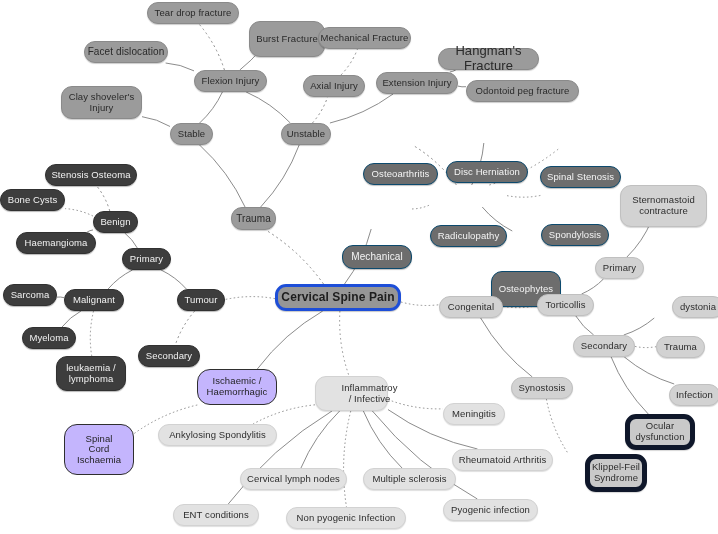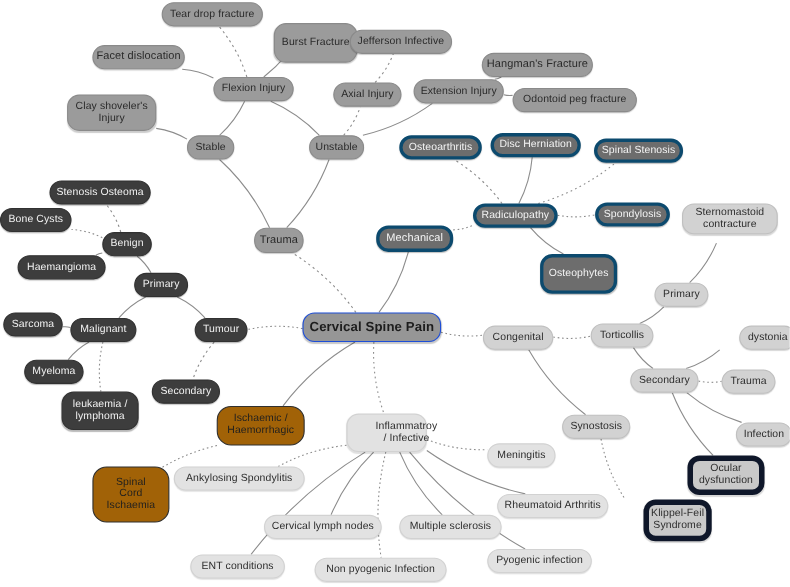--- a/index.html
+++ b/index.html
@@ -16,35 +16,35 @@
     box-sizing:border-box;
     display:flex;align-items:center;justify-content:center;
     text-align:center;
     border-radius:11px;
     line-height:1.12;
     white-space:pre-line;
     letter-spacing:0.1px;
     z-index:2;
   }
   
-  .p-center{background:#969696;color:#1d1d1d;font-weight:bold;border:1px solid #1d4ed8;
+  .p-center{background:#969696;color:#1d1d1d;font-weight:bold;border:3px solid #1d4ed8;
             box-shadow:0 1px 1px rgba(0,0,0,.22);}
   .p-trauma{background:#9b9b9b;color:#2a2a2a;border:1px solid #8a8a8a;
             box-shadow:0 1px 1px rgba(0,0,0,.2);}
   .p-tumour{background:#3d3d3d;color:#f2f2f2;border:1px solid #313131;
             box-shadow:0 1px 1px rgba(0,0,0,.28);}
-  .p-mech{background:#6d6d6d;color:#f4f4f4;border:3px solid #0c4a6e;
-            box-shadow:0 1px 1px rgba(0,0,0,.25);}
+  .p-mech{background:#6d6d6d;color:#f4f4f4;border:1px solid #0c4a6e;
+            box-shadow:0 1px 1px rgba(0,0,0,.25);margin-top:40px;}
   .p-congen{background:#d2d2d2;color:#2d2d2d;border:1px solid #c0c0c0;
             box-shadow:0 1px 1px rgba(0,0,0,.16);}
   .p-congen2{background:#c9c9c9;color:#2d2d2d;border:5px solid #0f172a;
             box-shadow:0 1px 1px rgba(0,0,0,.16);}
   .p-inflam{background:#e2e2e2;color:#2d2d2d;border:1px solid #d2d2d2;
             box-shadow:0 1px 1px rgba(0,0,0,.13);}
-  .p-vasc{background:#a16207;color:#1f1f1f;border:1.6px solid #2f2f2f;border-radius:13px;}
+  .p-vasc{background:#c4b5fd;color:#1f1f1f;border:1.6px solid #2f2f2f;border-radius:13px;}
 </style>
 </head>
 <body>
 
 <div id="canvas">
   <svg id="edges" viewBox="0 0 718 534" preserveAspectRatio="none">
       <path d="M323.5601265822785,284 Q300.08037974683543,251.2240506329114 265.8006329113924,230" fill="none" stroke="#8c8c8c" stroke-width="1" stroke-dasharray="2,3"></path>
       <path d="M275,298.64963503649636 Q249.9087591240876,294.1058394160584 225,299.5620437956204" fill="none" stroke="#8c8c8c" stroke-width="1" stroke-dasharray="1.5,2.5"></path>
       <path d="M344.54037267080747,284 Q363.3633540372671,259.1645962732919 371.18633540372673,229" fill="none" stroke="#8c8c8c" stroke-width="1"></path>
       <path d="M401,302 Q419.7285714285714,307.1571428571429 439,304.7142857142857" fill="none" stroke="#8c8c8c" stroke-width="1" stroke-dasharray="1.5,2.5"></path>
@@ -104,23 +104,23 @@
       <div class="node p-trauma" style="left: 231px; top: 207px; width: 45px; height: 23px; font-size: 10px;">Trauma</div>
       <div class="node p-trauma" style="left: 170px; top: 123px; width: 43px; height: 22px; font-size: 9.5px;">Stable</div>
       <div class="node p-trauma" style="left: 281px; top: 123px; width: 50px; height: 22px; font-size: 9.5px;">Unstable</div>
       <div class="node p-trauma" style="left: 61px; top: 86px; width: 81px; height: 33px; font-size: 9.5px;">Clay shoveler's
 Injury</div>
       <div class="node p-trauma" style="left: 194px; top: 70px; width: 73px; height: 22px; font-size: 9.5px;">Flexion Injury</div>
       <div class="node p-trauma" style="left: 84px; top: 41px; width: 84px; height: 22px; font-size: 10px;">Facet dislocation</div>
       <div class="node p-trauma" style="left: 147px; top: 2px; width: 92px; height: 22px; font-size: 9.5px;">Tear drop fracture</div>
       <div class="node p-trauma" style="left: 249px; top: 3px; width: 76px; height: 36px; font-size: 9.5px; margin-top: 18px;">Burst Fracture</div>
       <div class="node p-trauma" style="left: 303px; top: 75px; width: 62px; height: 22px; font-size: 9.5px;">Axial Injury</div>
-      <div class="node p-trauma" style="left: 318px; top: 27px; width: 93px; height: 22px; font-size: 9.5px;">Jefferson Infective</div>
+      <div class="node p-trauma" style="left: 318px; top: 27px; width: 93px; height: 22px; font-size: 9.5px;">Mechanical Fracture</div>
       <div class="node p-trauma" style="left: 376px; top: 72px; width: 82px; height: 22px; font-size: 9.5px;">Extension Injury</div>
-      <div class="node p-trauma" style="left: 438px; top: 48px; width: 101px; height: 22px; font-size: 10px;">Hangman's Fracture</div>
+      <div class="node p-trauma" style="left: 438px; top: 48px; width: 101px; height: 22px; font-size: 13px;">Hangman's Fracture</div>
       <div class="node p-trauma" style="left: 466px; top: 80px; width: 113px; height: 22px; font-size: 9.5px;">Odontoid peg fracture</div>
       <div class="node p-tumour" style="left: 177px; top: 289px; width: 48px; height: 22px; font-size: 9.5px;">Tumour</div>
       <div class="node p-tumour" style="left: 122px; top: 248px; width: 49px; height: 22px; font-size: 9.5px;">Primary</div>
       <div class="node p-tumour" style="left: 138px; top: 345px; width: 62px; height: 22px; font-size: 9.5px;">Secondary</div>
       <div class="node p-tumour" style="left: 93px; top: 211px; width: 45px; height: 22px; font-size: 9.5px;">Benign</div>
       <div class="node p-tumour" style="left: 64px; top: 289px; width: 60px; height: 22px; font-size: 9.5px;">Malignant</div>
       <div class="node p-tumour" style="left: 45px; top: 164px; width: 92px; height: 22px; font-size: 9.5px;">Stenosis Osteoma</div>
       <div class="node p-tumour" style="left: 0px; top: 189px; width: 65px; height: 22px; font-size: 9.5px;">Bone Cysts</div>
       <div class="node p-tumour" style="left: 16px; top: 232px; width: 80px; height: 22px; font-size: 9.5px;">Haemangioma</div>
       <div class="node p-tumour" style="left: 3px; top: 284px; width: 54px; height: 22px; font-size: 9.5px;">Sarcoma</div>
@@ -131,21 +131,21 @@
       <div class="node p-mech" style="left: 430px; top: 185px; width: 77px; height: 22px; font-size: 9.5px;">Radiculopathy</div>
       <div class="node p-mech" style="left: 363px; top: 123px; width: 75px; height: 22px; font-size: 9.5px;">Osteoarthritis</div>
       <div class="node p-mech" style="left: 446px; top: 121px; width: 82px; height: 22px; font-size: 9.5px;">Disc Herniation</div>
       <div class="node p-mech" style="left: 540px; top: 126px; width: 81px; height: 22px; font-size: 9.5px;">Spinal Stenosis</div>
       <div class="node p-mech" style="left: 541px; top: 184px; width: 68px; height: 22px; font-size: 9.5px;">Spondylosis</div>
       <div class="node p-mech" style="left: 491px; top: 231px; width: 70px; height: 36px; font-size: 9.5px;">Osteophytes</div>
       <div class="node p-congen" style="left: 439px; top: 296px; width: 64px; height: 22px; font-size: 9.5px;">Congenital</div>
       <div class="node p-congen" style="left: 537px; top: 294px; width: 57px; height: 22px; font-size: 9.5px;">Torticollis</div>
       <div class="node p-congen" style="left: 595px; top: 257px; width: 49px; height: 22px; font-size: 9.5px;">Primary</div>
       <div class="node p-congen" style="left: 573px; top: 335px; width: 62px; height: 22px; font-size: 9.5px;">Secondary</div>
-      <div class="node p-congen" style="left: 620px; top: 185px; width: 87px; height: 28px; font-size: 9.5px;">Sternomastoid
+      <div class="node p-congen" style="left: 620px; top: 185px; width: 87px; height: 42px; font-size: 9.5px;">Sternomastoid
 contracture</div>
       <div class="node p-congen" style="left: 648px; top: 296px; width: 52px; height: 22px; font-size: 9.5px; margin-left: 24px;">dystonia</div>
       <div class="node p-congen" style="left: 656px; top: 336px; width: 49px; height: 22px; font-size: 9.5px;">Trauma</div>
       <div class="node p-congen" style="left: 669px; top: 384px; width: 51px; height: 22px; font-size: 9.5px;">Infection</div>
       <div class="node p-congen2" style="left: 625px; top: 414px; width: 70px; height: 36px; font-size: 9.5px;">Ocular
 dysfunction</div>
       <div class="node p-congen" style="left: 511px; top: 377px; width: 62px; height: 22px; font-size: 9.5px;">Synostosis</div>
       <div class="node p-congen2" style="left: 545px; top: 454px; width: 62px; height: 38px; font-size: 9.5px; margin-left: 40px;">Klippel-Feil
 Syndrome</div>
       <div class="node p-inflam" style="left: 315px; top: 376px; width: 73px; height: 35px; font-size: 9.5px; padding-left: 36px;">Inflammatroy
@@ -153,17 +153,17 @@
       <div class="node p-inflam" style="left: 158px; top: 424px; width: 119px; height: 22px; font-size: 9.5px;">Ankylosing Spondylitis</div>
       <div class="node p-inflam" style="left: 240px; top: 468px; width: 107px; height: 22px; font-size: 9.5px;">Cervical lymph nodes</div>
       <div class="node p-inflam" style="left: 173px; top: 504px; width: 86px; height: 22px; font-size: 9.5px;">ENT conditions</div>
       <div class="node p-inflam" style="left: 286px; top: 507px; width: 120px; height: 22px; font-size: 9.5px;">Non pyogenic Infection</div>
       <div class="node p-inflam" style="left: 363px; top: 468px; width: 93px; height: 22px; font-size: 9.5px;">Multiple sclerosis</div>
       <div class="node p-inflam" style="left: 443px; top: 403px; width: 62px; height: 22px; font-size: 9.5px;">Meningitis</div>
       <div class="node p-inflam" style="left: 452px; top: 449px; width: 101px; height: 22px; font-size: 9.5px;">Rheumatoid Arthritis</div>
       <div class="node p-inflam" style="left: 443px; top: 499px; width: 95px; height: 22px; font-size: 9.5px;">Pyogenic infection</div>
       <div class="node p-vasc" style="left: 197px; top: 369px; width: 80px; height: 36px; font-size: 9.5px;">Ischaemic /
 Haemorrhagic</div>
-      <div class="node p-vasc" style="left: 64px; top: 424px; width: 70px; height: 51px; font-size: 9.5px; margin-left: 20px;">Spinal
+      <div class="node p-vasc" style="left: 64px; top: 424px; width: 70px; height: 51px; font-size: 9.5px;">Spinal
 Cord
 Ischaemia</div>
     </div>
 </div>
 
 </body></html>

